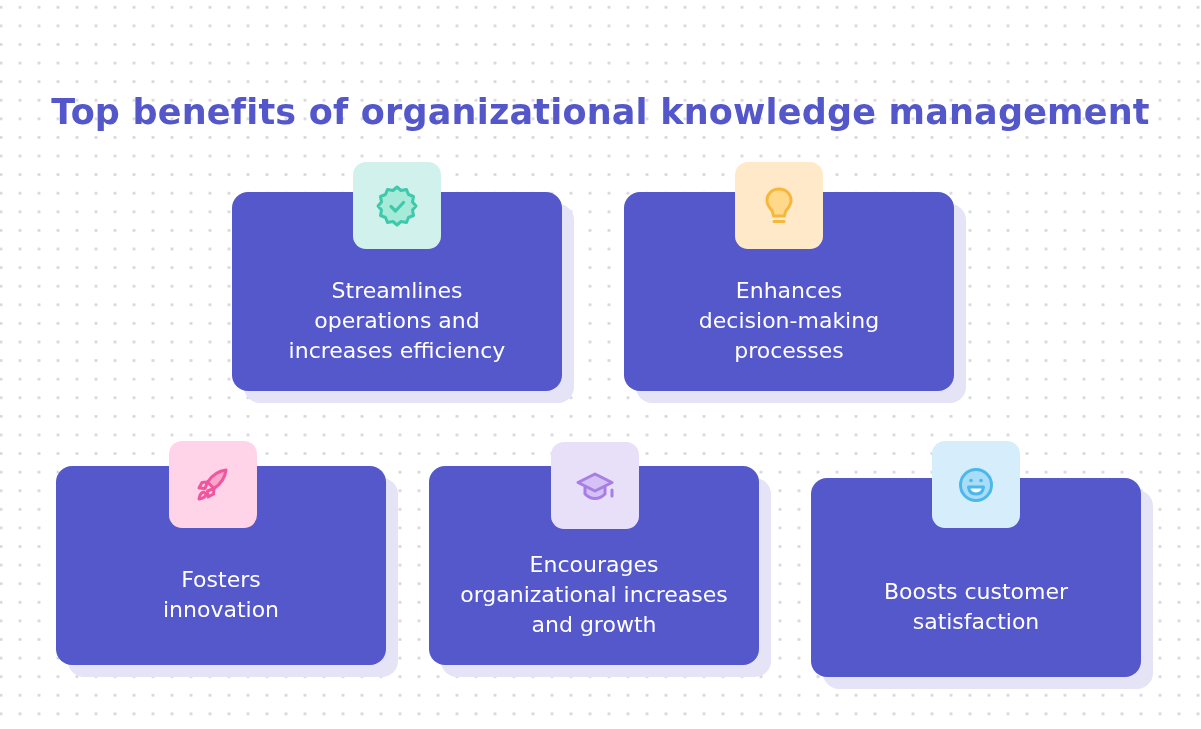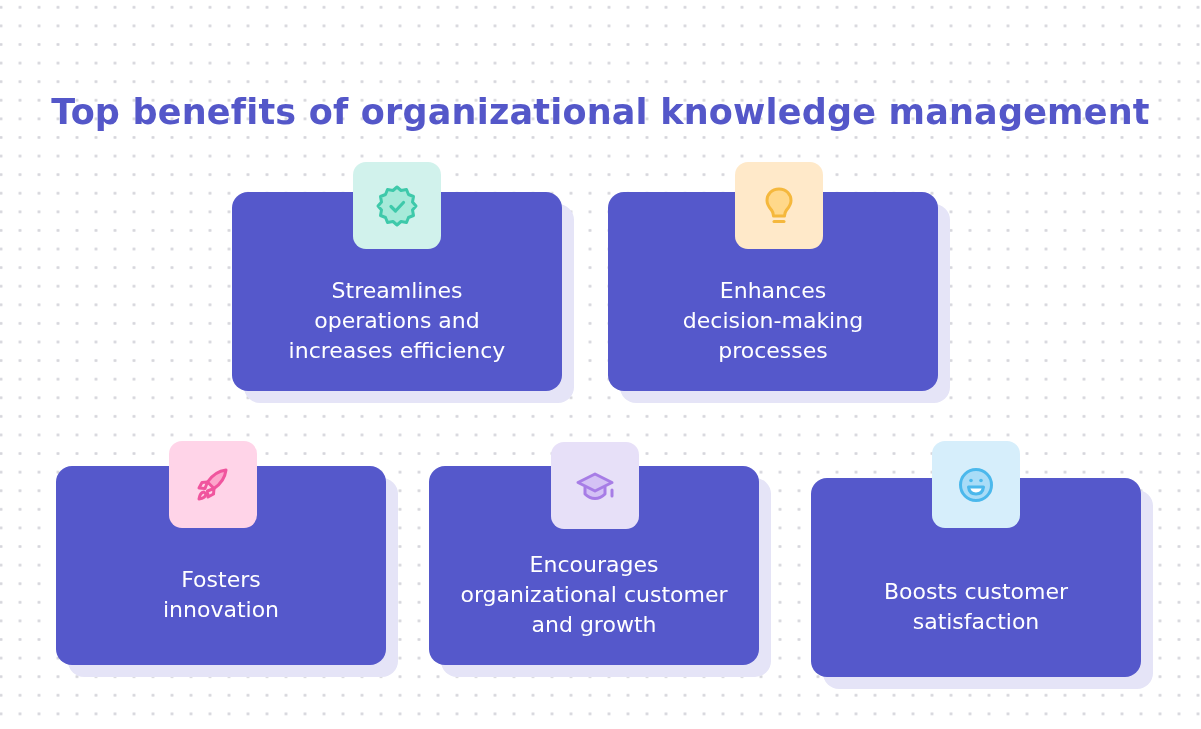--- a/index.html
+++ b/index.html
@@ -49,21 +49,21 @@
 increases efficiency</div>
   </div>
 </div>
 <div class="icon-tile" style="left:353px; top:162px; background:#d1f2ec;">
   <svg viewBox="0 0 50 50">
     <path d="M25 6 L29 9.5 L34.5 8.5 L36.5 13.5 L41.5 15.5 L40.5 21 L44 25 L40.5 29 L41.5 34.5 L36.5 36.5 L34.5 41.5 L29 40.5 L25 44 L21 40.5 L15.5 41.5 L13.5 36.5 L8.5 34.5 L9.5 29 L6 25 L9.5 21 L8.5 15.5 L13.5 13.5 L15.5 8.5 L21 9.5 Z" fill="#a6ead9" stroke="#3ec9aa" stroke-width="3" stroke-linejoin="round"></path>
     <path d="M19 25.5 L23.5 30 L31.5 21.5" fill="none" stroke="#3ec9aa" stroke-width="3.2" stroke-linecap="round" stroke-linejoin="round"></path>
   </svg>
 </div>
 
-<div class="card-wrap" style="left:608px; top:192px;">
+<div class="card-wrap" style="left:624px; top:192px;">
   <div class="card-shadow"></div>
   <div class="card">
     <div class="card-text">Enhances
 decision-making
 processes</div>
   </div>
 </div>
 <div class="icon-tile" style="left:735px; top:162px; background:#ffe9c9;">
   <svg viewBox="0 0 50 50">
     <path d="M25 8 C17.5 8 13 13.5 13 19.5 C13 24 15.5 26.5 17.5 29 C19 31 19.5 32.5 19.5 35 L30.5 35 C30.5 32.5 31 31 32.5 29 C34.5 26.5 37 24 37 19.5 C37 13.5 32.5 8 25 8 Z" fill="#ffd88a" stroke="#f5b83d" stroke-width="3" stroke-linejoin="round"></path>
@@ -84,21 +84,21 @@
     <path d="M19.5 22 L14 22.5 L11 28 L17 28.5 Z" fill="none" stroke="#f0559e" stroke-width="3" stroke-linejoin="round"></path>
     <path d="M26 28.5 L25.5 34 L20 37 L19.5 31 Z" fill="none" stroke="#f0559e" stroke-width="3" stroke-linejoin="round"></path>
     <path d="M16 32 C13 32.5 11.5 35 11 39 C15 38.5 17.5 37 18 34 Z" fill="none" stroke="#f0559e" stroke-width="3" stroke-linejoin="round"></path>
   </svg>
 </div>
 
 <div class="card-wrap" style="left:429px; top:466px;">
   <div class="card-shadow"></div>
   <div class="card">
     <div class="card-text">Encourages
-organizational customer
+organizational increases
 and growth</div>
   </div>
 </div>
 <div class="icon-tile" style="left:551px; top:442px; background:#e7e0f8;">
   <svg viewBox="0 0 50 50">
     <path d="M15 26 L15 33 C18 36 22 37.5 25 37.5 C28 37.5 32 36 35 33 L35 26" fill="#d4c2f5" stroke="#a77de6" stroke-width="3" stroke-linejoin="round"></path>
     <path d="M25 13 L42 21.5 L25 30 L8 21.5 Z" fill="#d4c2f5" stroke="#a77de6" stroke-width="3" stroke-linejoin="round"></path>
     <line x1="42" y1="29" x2="42" y2="35" stroke="#a77de6" stroke-width="3" stroke-linecap="round"></line>
   </svg>
 </div>

